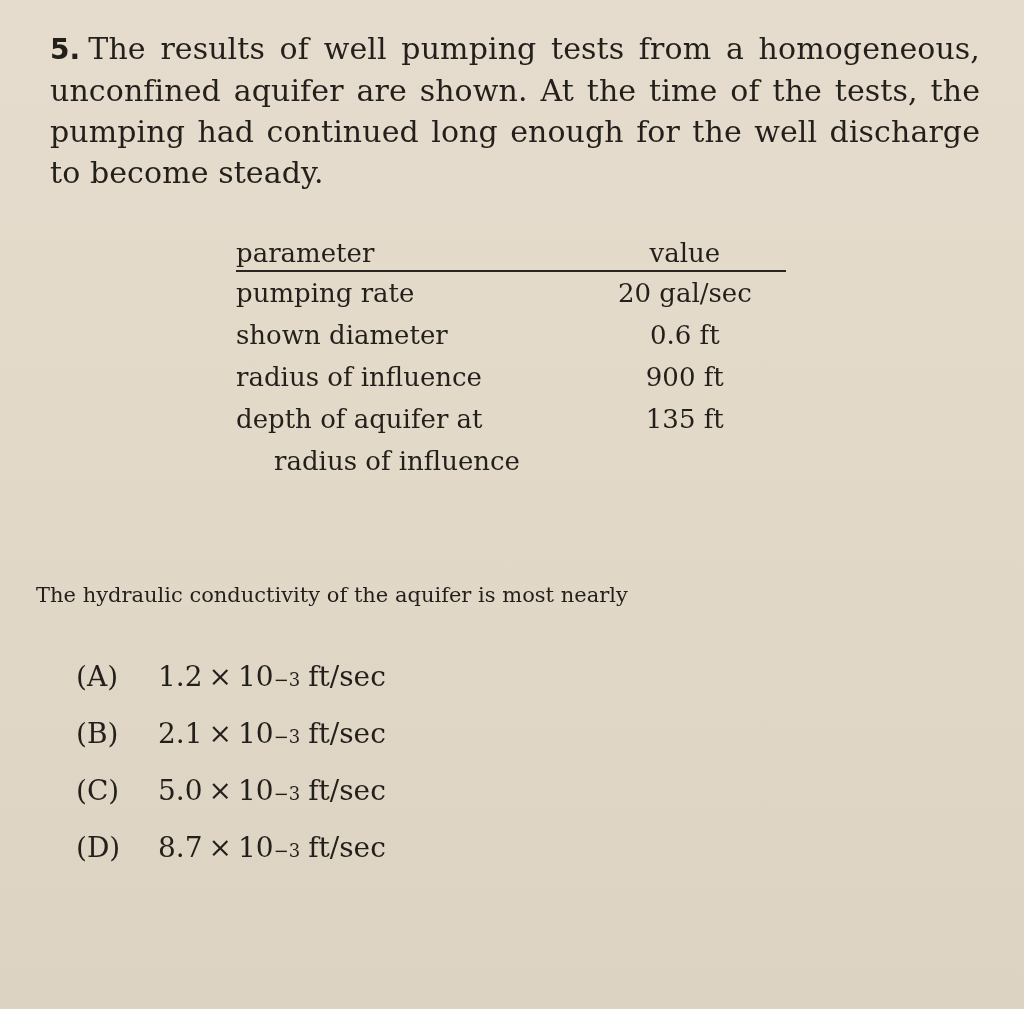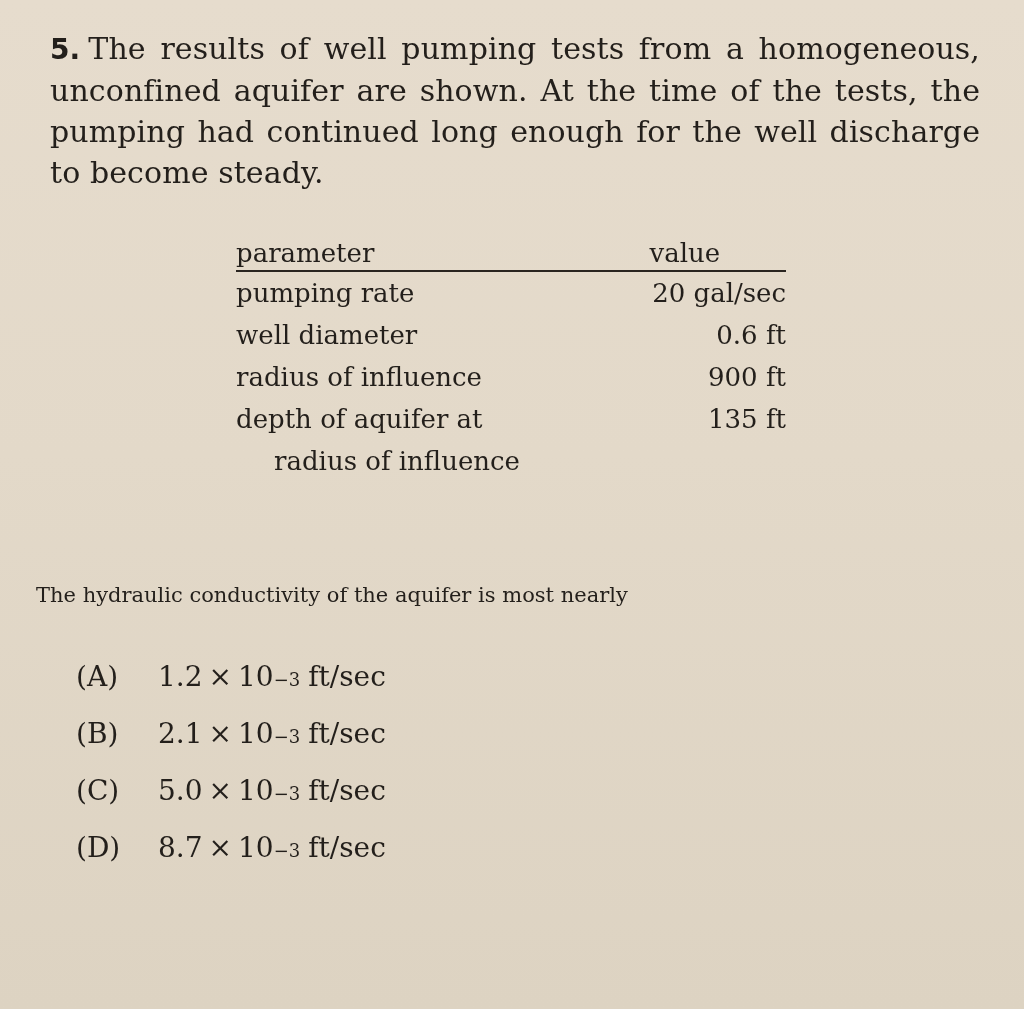--- a/index.html
+++ b/index.html
@@ -54,21 +54,21 @@
     }
     .table-row {
       display: flex;
       justify-content: space-between;
     }
     .col-param {
       width: 340px;
     }
     .col-value {
       width: 210px;
-      text-align: right;
+      text-align: center;
       padding-left: 20px;
     }
     .header-value {
       width: 210px;
       text-align: center;
       padding-left: 20px;
     }
     .indent {
       padding-left: 38px;
     }
@@ -126,21 +126,21 @@
     <div class="table-header">
       <span class="col-param">parameter</span>
       <span class="header-value">value</span>
     </div>
 
     <div class="table-row">
       <span class="col-param">pumping rate</span>
       <span class="col-value">20 gal/sec</span>
     </div>
     <div class="table-row">
-      <span class="col-param">well diameter</span>
+      <span class="col-param">shown diameter</span>
       <span class="col-value">0.6 ft</span>
     </div>
     <div class="table-row">
       <span class="col-param">radius of influence</span>
       <span class="col-value">900 ft</span>
     </div>
     <div class="table-row">
       <span class="col-param">depth of aquifer at</span>
       <span class="col-value">135 ft</span>
     </div>

